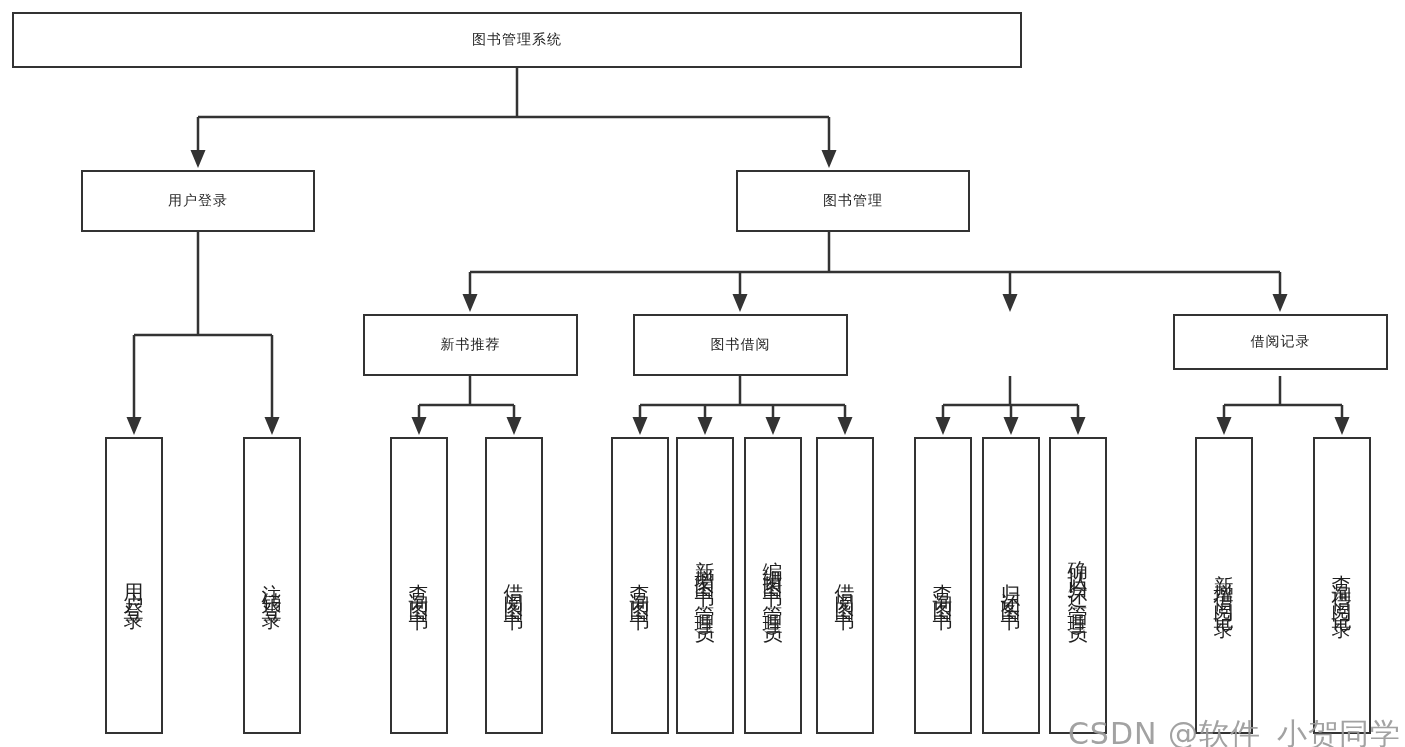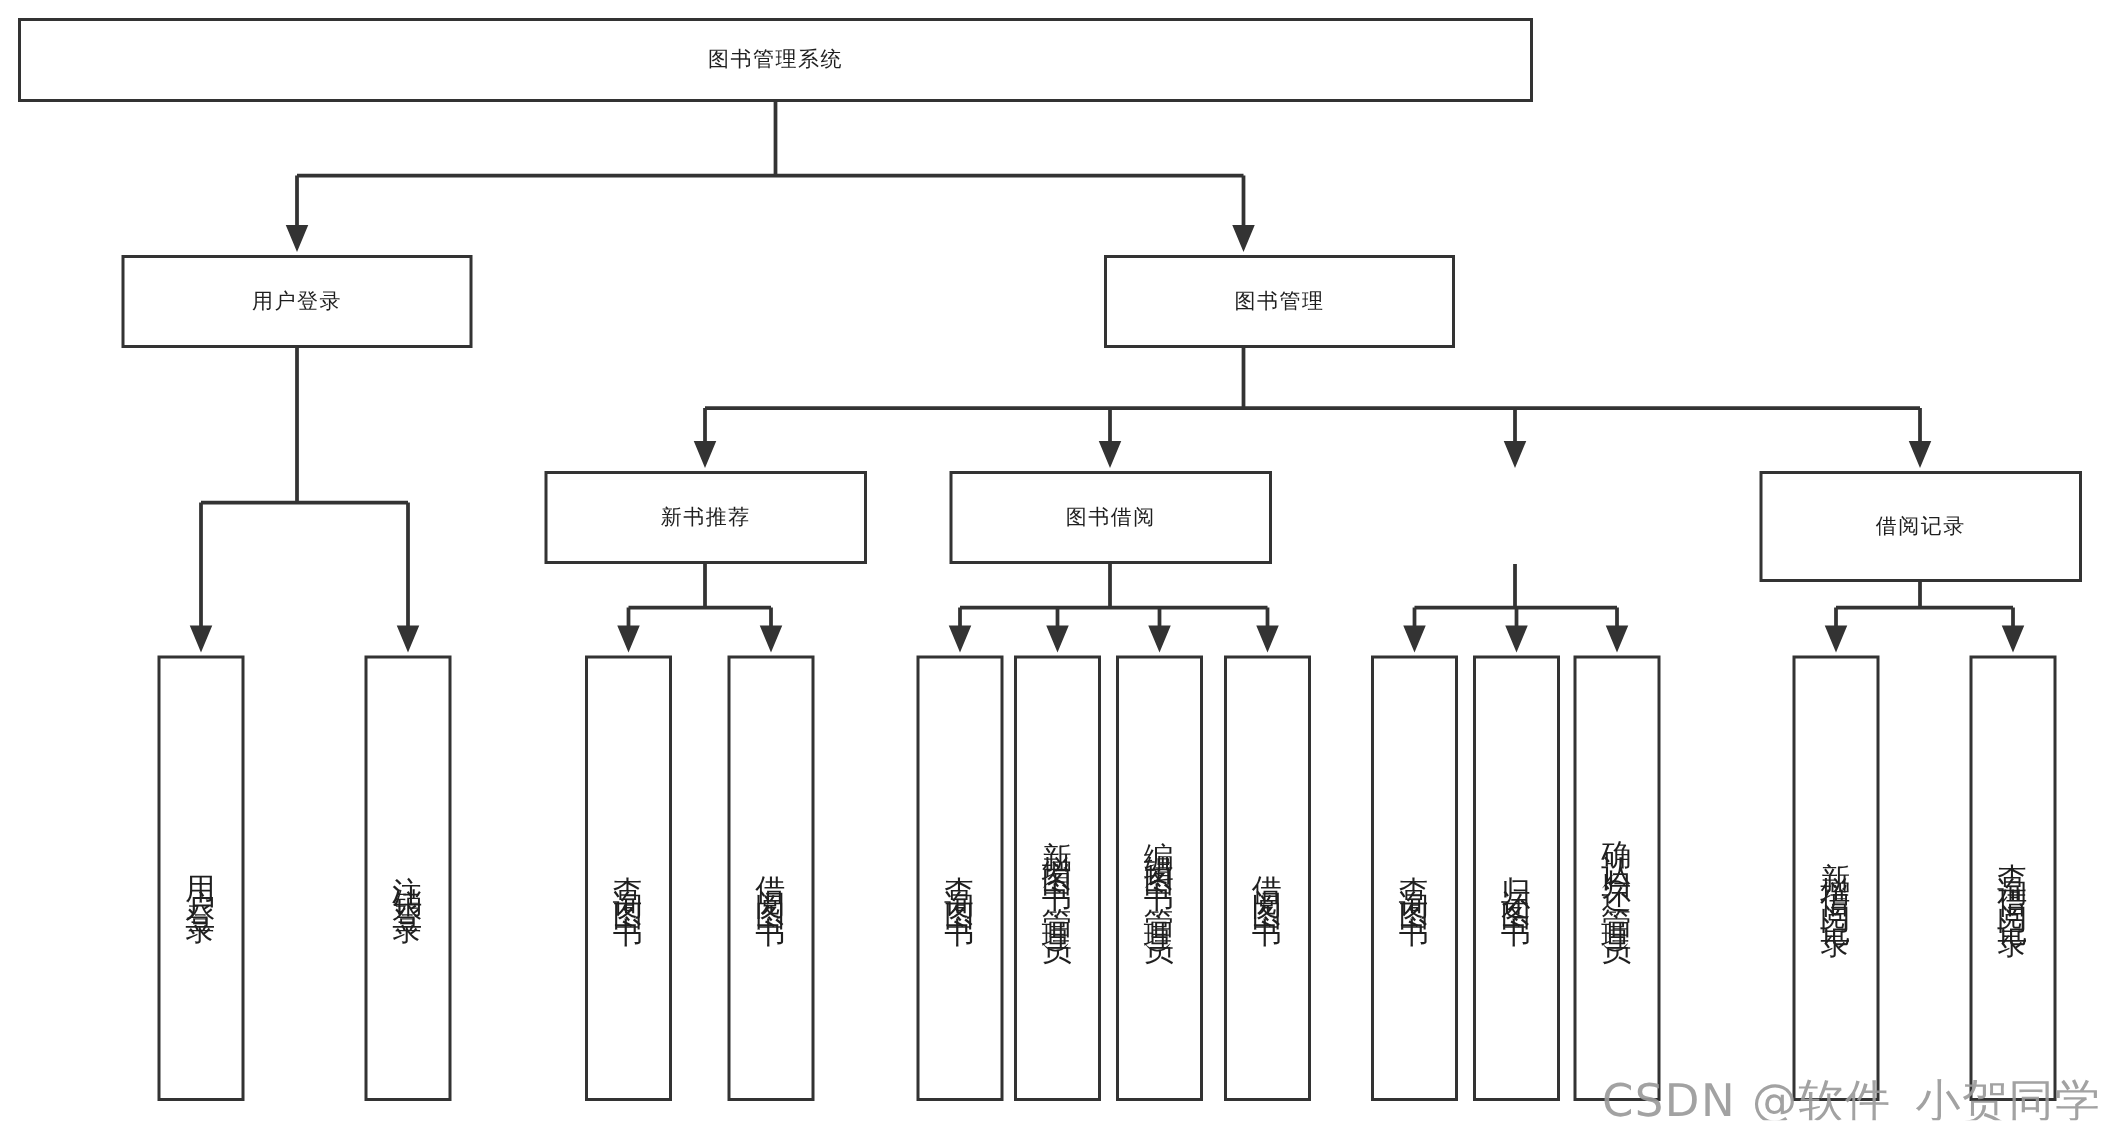--- a/index.html
+++ b/index.html
@@ -46,21 +46,21 @@
     z-index:3;
     white-space:nowrap;
   }
   
   #n-root{left:12px;top:12px;width:1010px;height:56px;}
   #n-userlogin{left:81px;top:170px;width:234px;height:62px;}
   #n-bookmgmt{left:736px;top:170px;width:234px;height:62px;}
   #n-newbook{left:363px;top:314px;width:215px;height:62px;text-align:center;}
   #n-bookborrow{left:633px;top:314px;width:215px;height:62px;}
   #n-currentborrow{left:903px;top:314px;width:215px;height:62px;}
-  #n-records{left:1173px;top:314px;width:215px;height:74px;}
+  #n-records{left:1173px;top:314px;width:215px;height:56px;}
   .leaf{top:437px;width:58px;height:297px;}
   #l-login{left:105px;} #l-logout{left:243px;}
   #l-query1{left:390px;} #l-borrow1{left:485px;}
   #l-query2{left:611px;} #l-add-admin{left:676px;} #l-edit-admin{left:744px;} #l-borrow2{left:816px;}
   #l-query3{left:914px;} #l-return{left:982px;} #l-confirm{left:1049px;}
   #l-addrec{left:1195px;} #l-queryrec{left:1313px;}
 </style>
 </head>
 <body>
 

